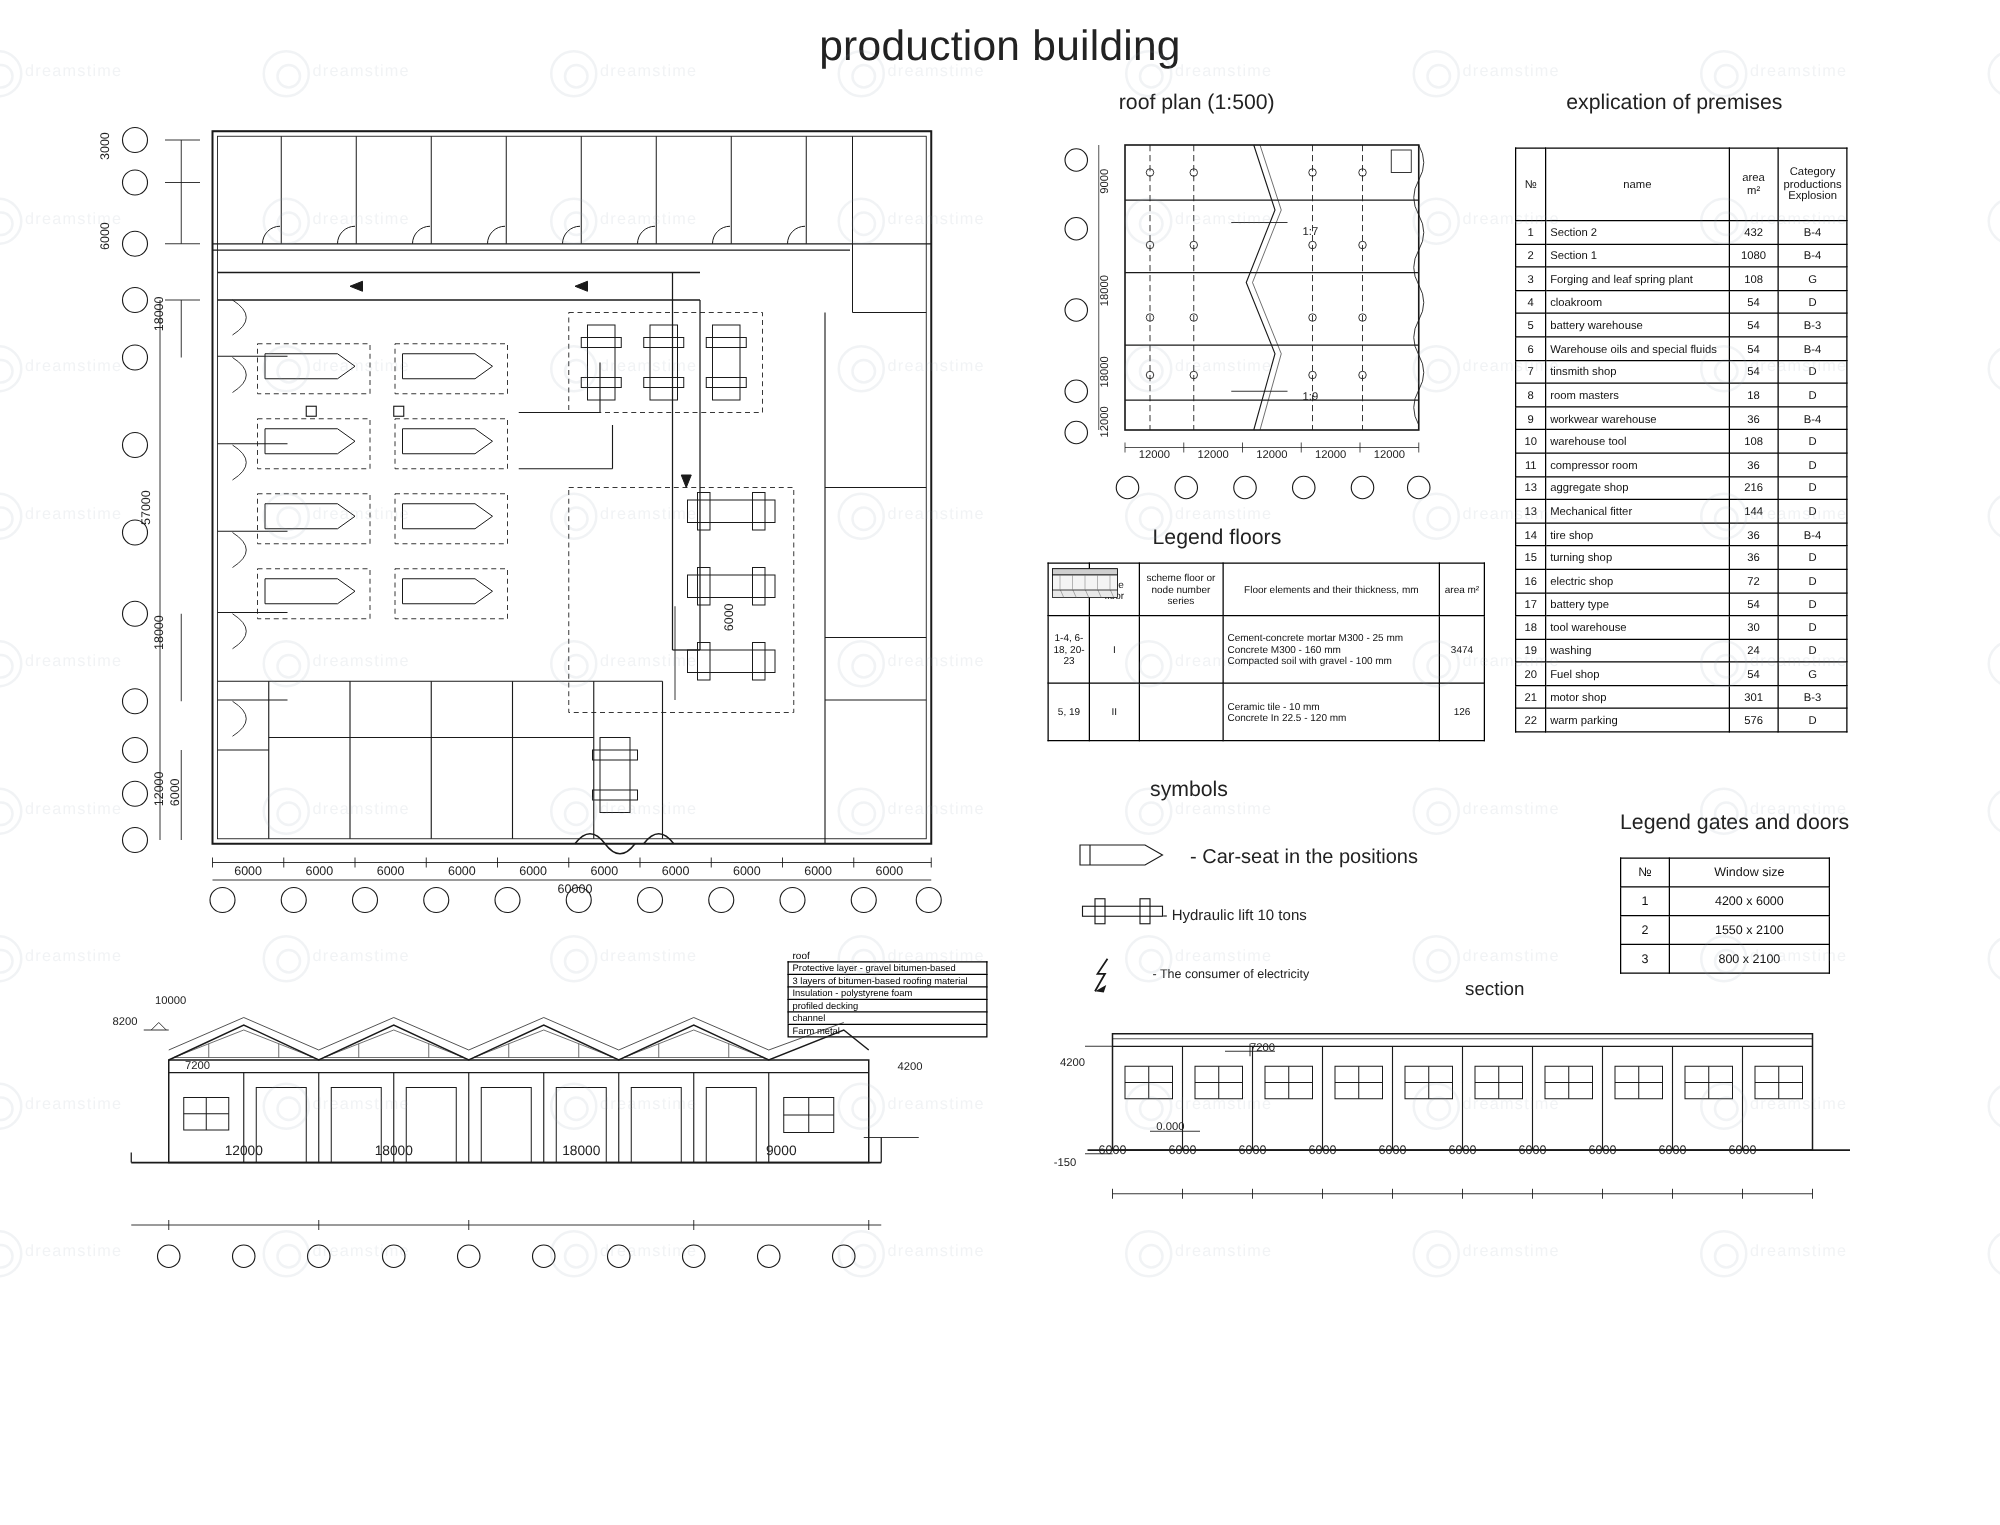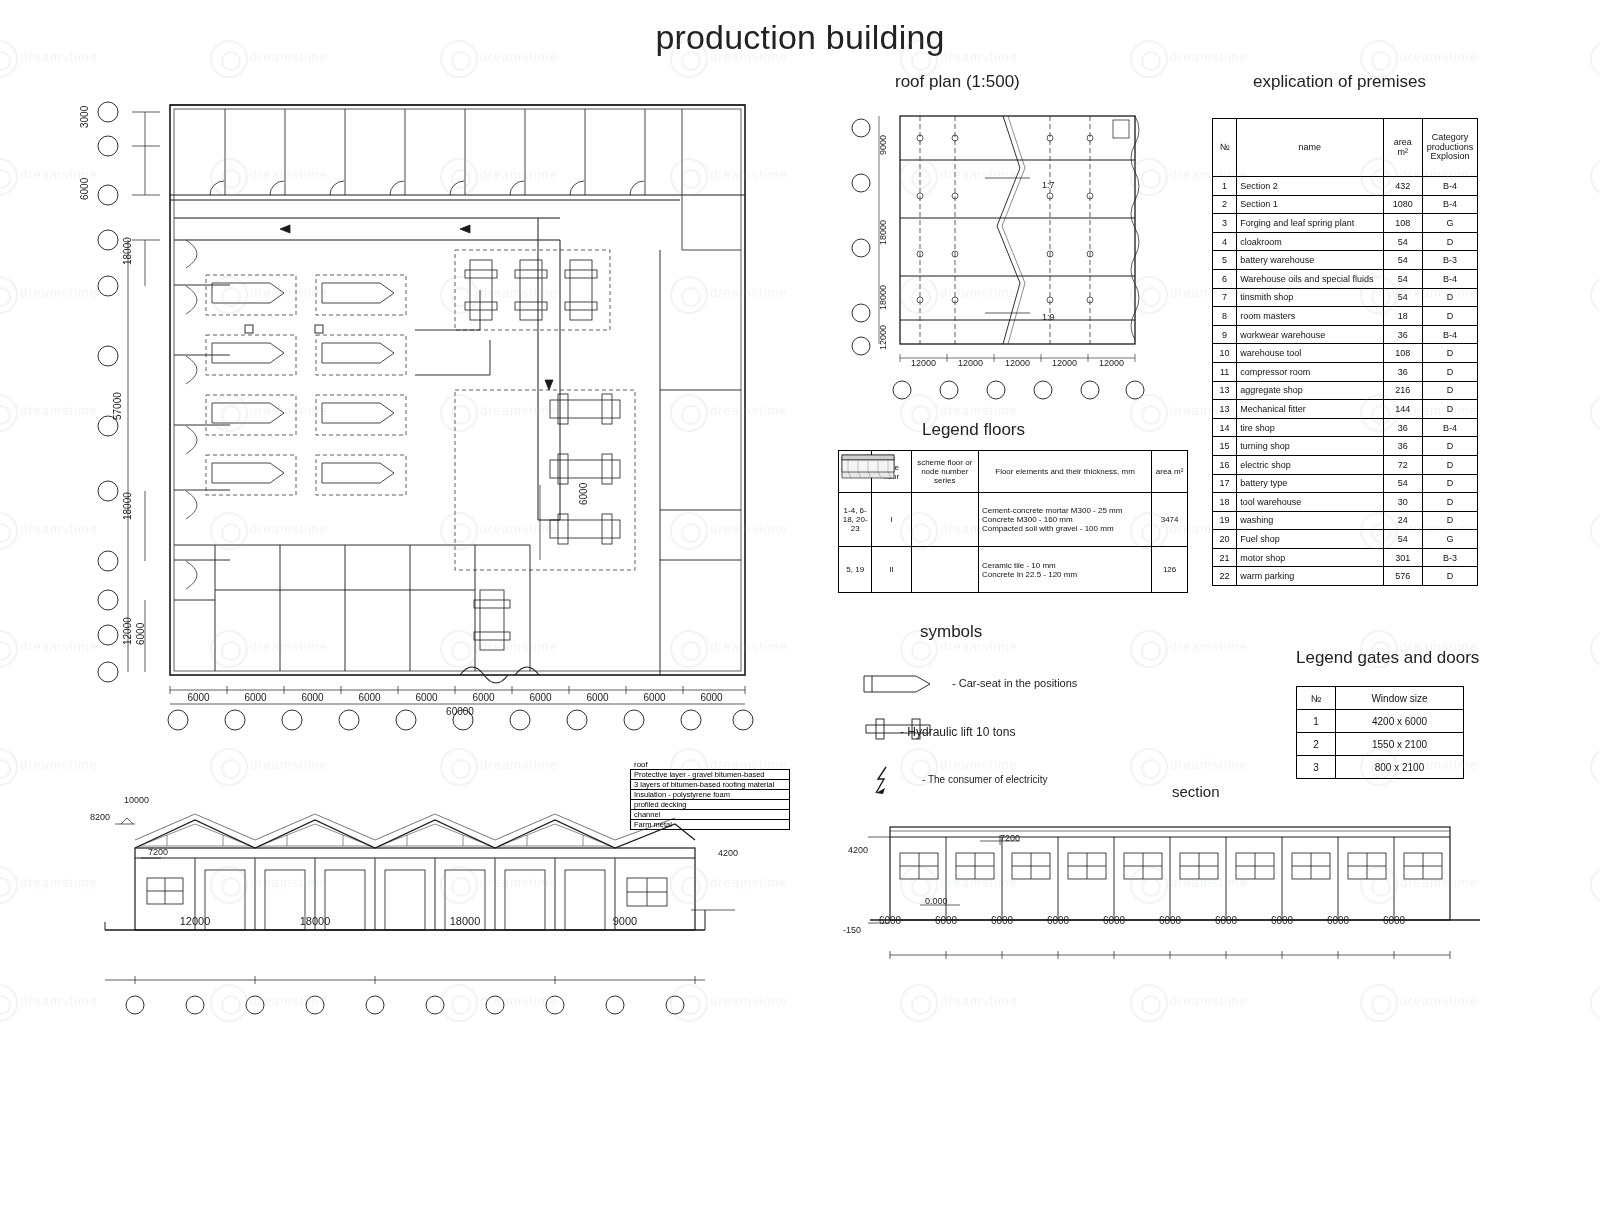--- a/index.html
+++ b/index.html
@@ -556,30 +556,30 @@
     </tbody>
   </table>
 
   <div class="hdr" style="left:920px;top:622px;">symbols</div>
   <svg width="80" height="24" style="left:862px;top:672px;">
     <g stroke="#1a1a1a" fill="none" stroke-width="0.9">
       <path d="M2 4 h52 l14 8 l-14 8 h-52 z"></path>
       <line x1="10" y1="4" x2="10" y2="20"></line>
     </g>
   </svg>
-  <div class="lbl" style="left:952px;top:677px;font-size:11px;">- Car-seat in the positions</div>
+  <div class="lbl" style="left:952px;top:677px;font-size:16px;">- Car-seat in the positions</div>
 
   <svg width="80" height="26" style="left:862px;top:716px;">
     <g stroke="#1a1a1a" fill="none" stroke-width="0.9">
       <rect x="4" y="9" width="64" height="8"></rect>
       <rect x="14" y="3" width="8" height="20"></rect>
       <rect x="50" y="3" width="8" height="20"></rect>
     </g>
   </svg>
-  <div class="lbl" style="left:900px;top:725px;font-size:12px;">- Hydraulic lift 10 tons</div>
+  <div class="lbl" style="left:930px;top:725px;font-size:12px;">- Hydraulic lift 10 tons</div>
 
   <svg width="40" height="30" style="left:872px;top:765px;">
     <path d="M14 2 L6 14 L12 14 L4 28" stroke="#1a1a1a" stroke-width="1.4" fill="none"></path>
     <path d="M4 28 l9 -5 l-2 6 z" fill="#1a1a1a"></path>
   </svg>
   <div class="lbl" style="left:922px;top:774px;font-size:10px;">- The consumer of electricity</div>
 
   <div class="hdr" style="left:1296px;top:648px;">Legend gates and doors</div>
   <table class="gates">
     <thead>

